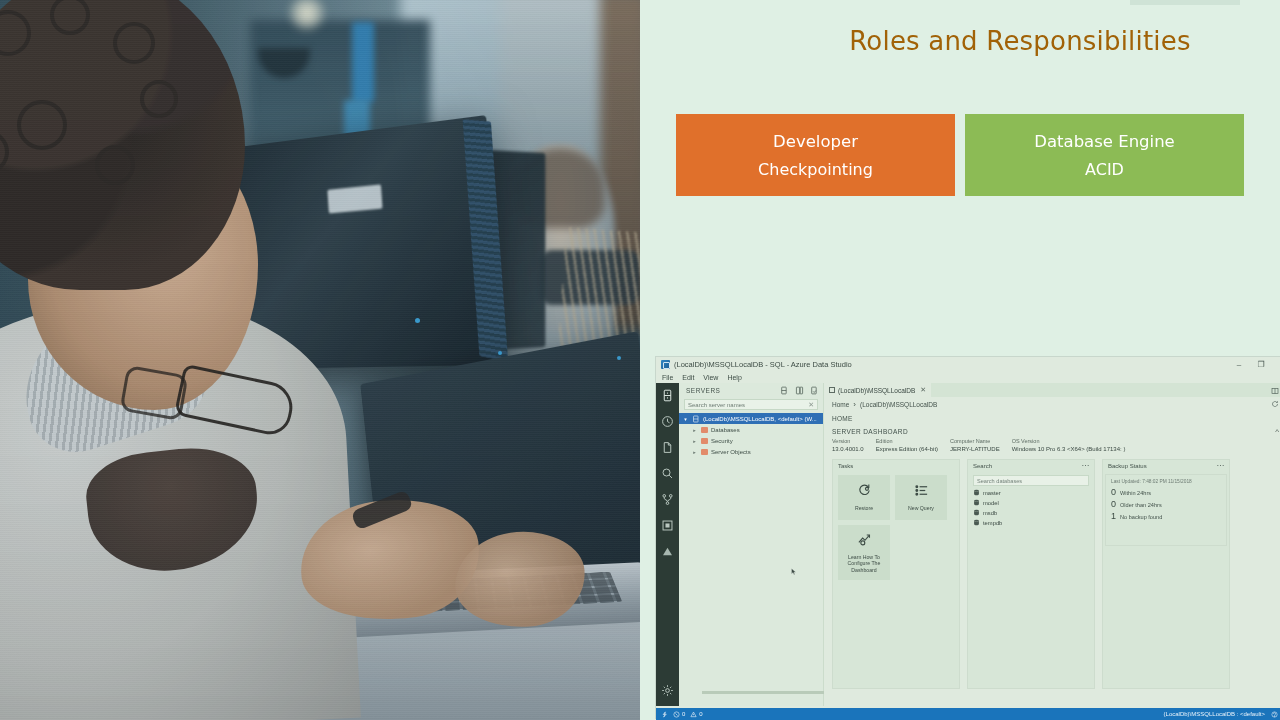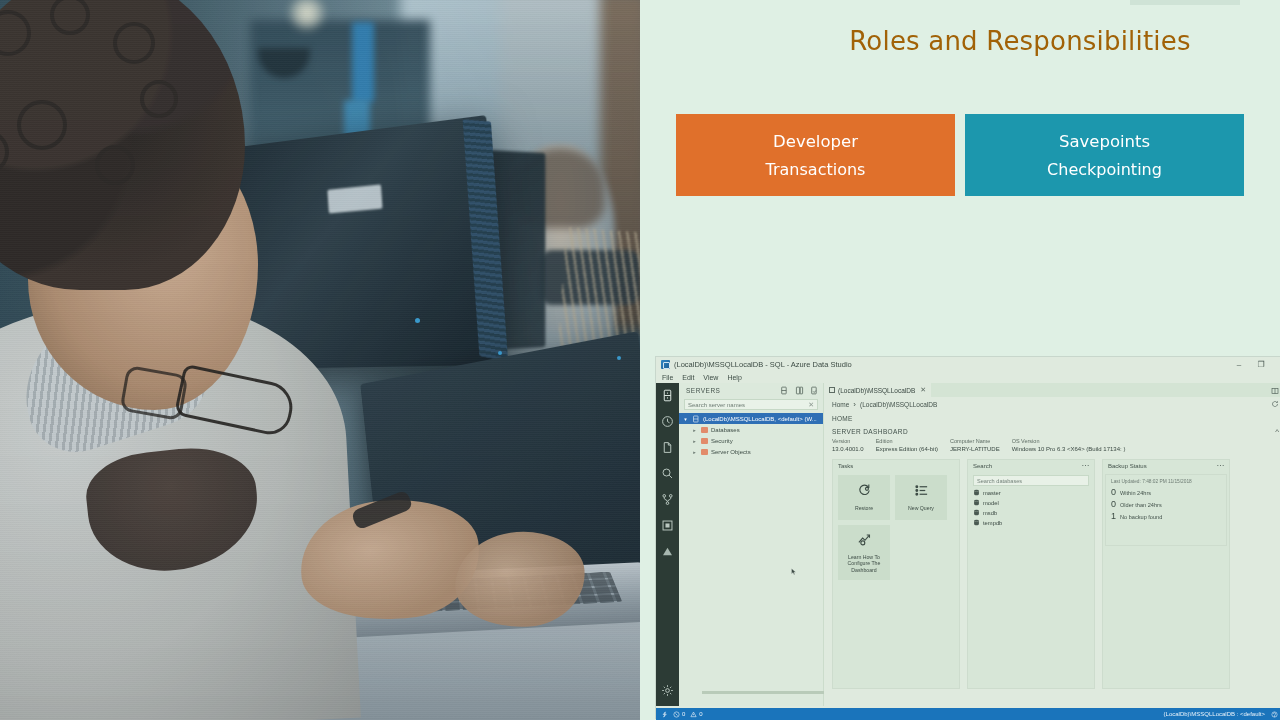--- a/index.html
+++ b/index.html
@@ -486,25 +486,25 @@
     <div class="ph-grain"></div>
   </div>
 
   <div class="slide">
     <div class="slide-topnotch"></div>
     <div class="slide-title">Roles and Responsibilities</div>
 
     <div class="cards">
       <div class="card card-orange">
         <div class="l1">Developer</div>
-        <div class="l2">Transactions</div>
+        <div class="l2">Checkpointing</div>
       </div>
-      <div class="card card-teal">
-        <div class="l1">Savepoints</div>
-        <div class="l2">Checkpointing</div>
+      <div class="card card-green">
+        <div class="l1">Database Engine</div>
+        <div class="l2">ACID</div>
       </div>
     </div>
 
   </div>
 
   <div class="ads">
 
     <div class="ads-titlebar">
       <div class="ads-appicon"></div>
       <div class="ads-title">(LocalDb)\MSSQLLocalDB - SQL - Azure Data Studio</div>

